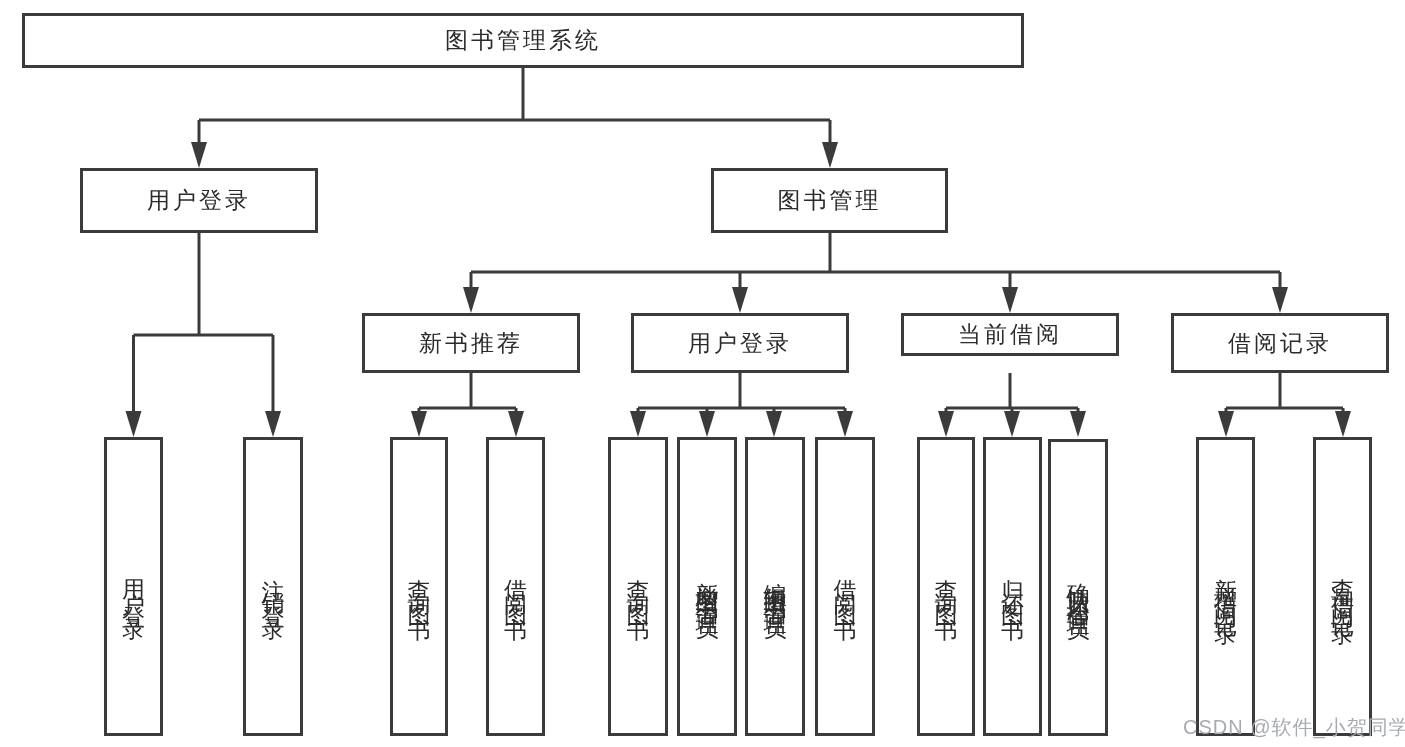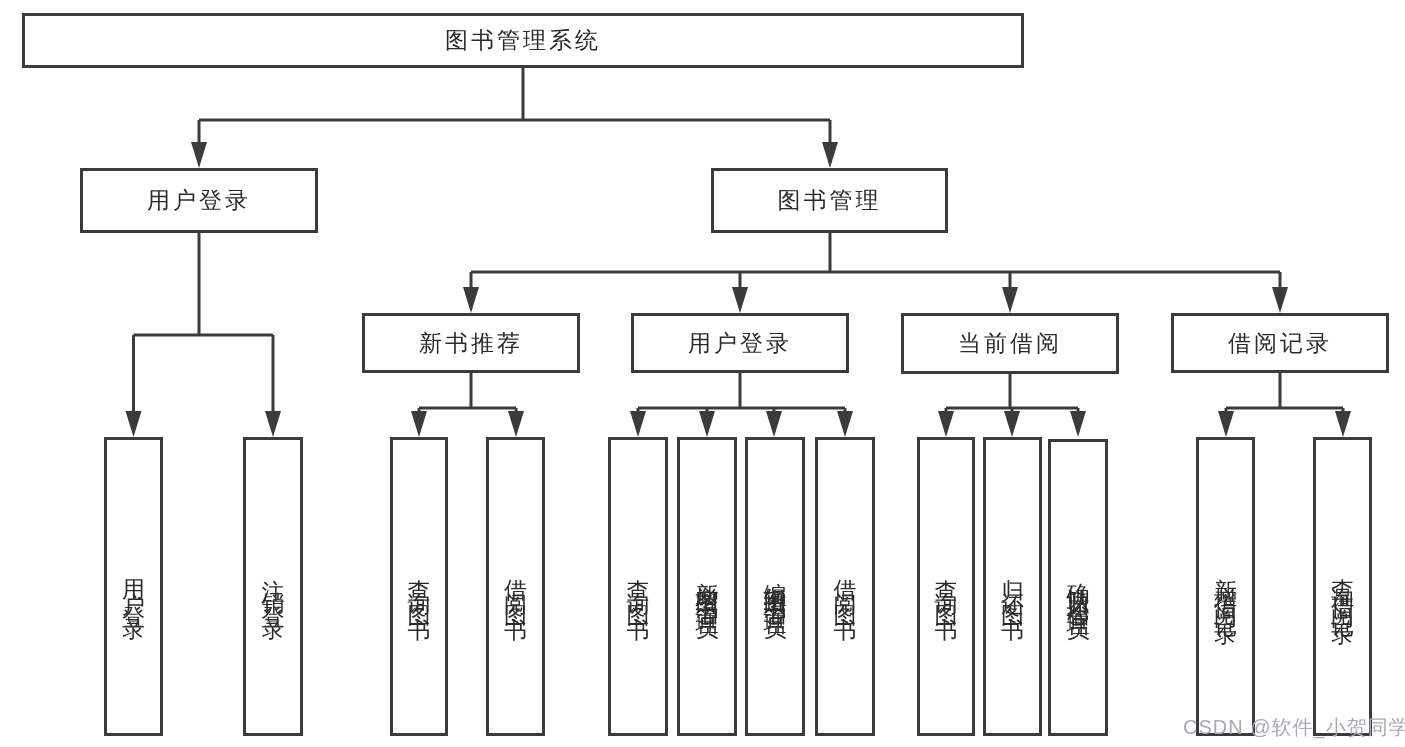--- a/index.html
+++ b/index.html
@@ -132,21 +132,21 @@
     </g>
   </svg>
 
   <div class="node h" style="left:22px;top:13px;width:1002px;height:55px">图书管理系统</div>
 
   <div class="node h" style="left:80px;top:168px;width:238px;height:65px">用户登录</div>
   <div class="node h" style="left:711px;top:168px;width:237px;height:65px">图书管理</div>
 
   <div class="node h" style="left:362px;top:313px;width:218px;height:60px">新书推荐</div>
   <div class="node h" style="left:631px;top:313px;width:218px;height:60px">用户登录</div>
-  <div class="node h" style="left:901px;top:313px;width:218px;height:61px">当前借阅</div>
+  <div class="node h" style="left:901px;top:313px;width:218px;height:43px">当前借阅</div>
   <div class="node h" style="left:1171px;top:313px;width:218px;height:60px">借阅记录</div>
 
   <div class="node v sp-lg" style="left:104px;top:437px;width:59px;height:299px">用户登录</div>
   <div class="node v sp-lg" style="left:243px;top:437px;width:60px;height:299px">注销登录</div>
 
   <div class="node v sp-lg" style="left:390px;top:437px;width:58px;height:299px">查询图书</div>
   <div class="node v sp-lg" style="left:486px;top:437px;width:59px;height:299px">借阅图书</div>
 
   <div class="node v sp-lg" style="left:608px;top:437px;width:60px;height:299px">查询图书</div>
   <div class="node v sp-sm" style="left:677px;top:437px;width:60px;height:299px">新增图书（管理员）</div>

